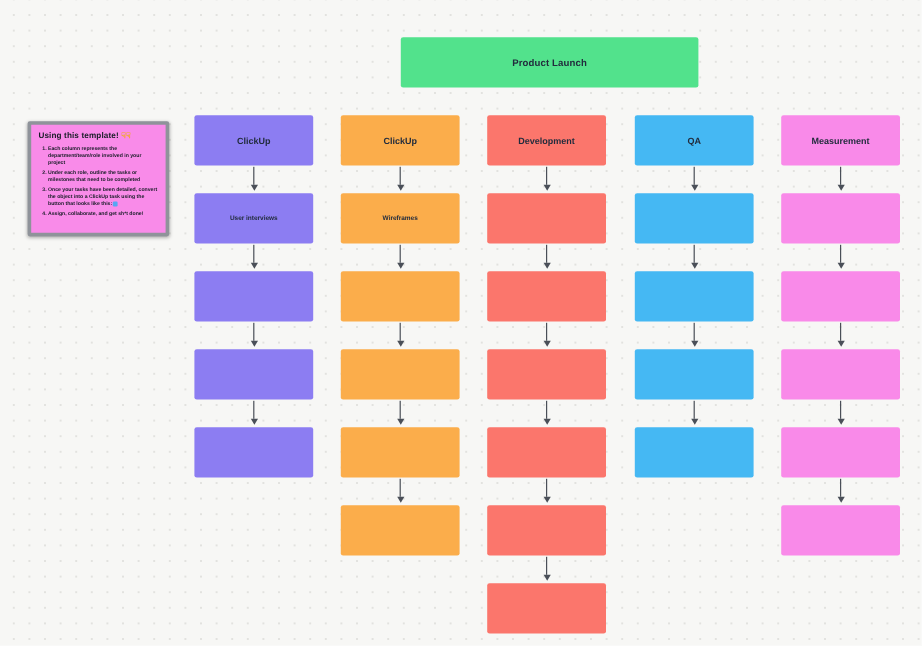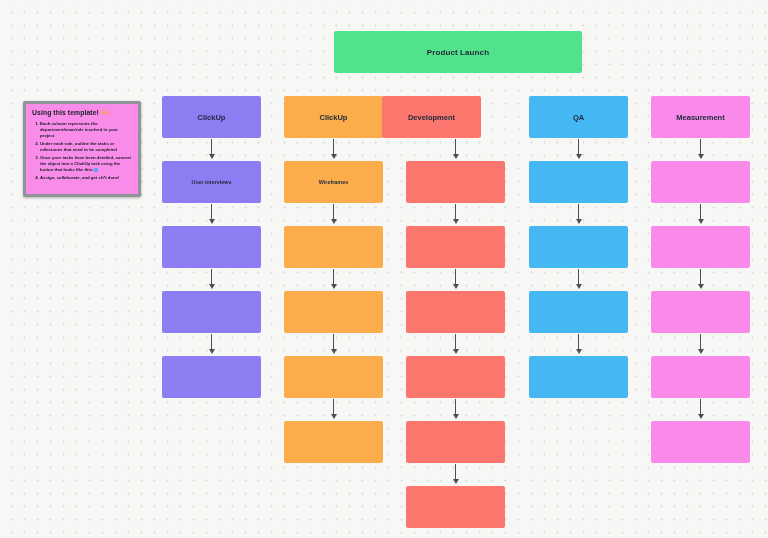--- a/index.html
+++ b/index.html
@@ -94,21 +94,21 @@
       <div class="arrow" style="left: 327.5px; top: 334px; height: 20px;">
         <div class="line" style="background: rgb(74, 79, 88);"></div>
         <div class="head" style="border-top-color: rgb(74, 79, 88);"></div>
       </div>
       <div class="box sub" style="left: 284px; top: 356px; background: rgb(251, 173, 75);"></div>
       <div class="arrow" style="left: 327.5px; top: 399px; height: 20px;">
         <div class="line" style="background: rgb(74, 79, 88);"></div>
         <div class="head" style="border-top-color: rgb(74, 79, 88);"></div>
       </div>
       <div class="box sub" style="left: 284px; top: 421px; background: rgb(251, 173, 75);"></div>
-      <div class="box header" style="left: 382px; top: 96px; background: rgb(251, 118, 108);">Development</div>
+      <div class="box header" style="left: 406px; top: 96px; background: rgb(251, 118, 108);">Development</div>
       <div class="arrow" style="left: 449.5px; top: 139px; height: 20px;">
         <div class="line" style="background: rgb(74, 79, 88);"></div>
         <div class="head" style="border-top-color: rgb(74, 79, 88);"></div>
       </div>
       <div class="box sub" style="left: 406px; top: 161px; background: rgb(251, 118, 108);"></div>
       <div class="arrow" style="left: 449.5px; top: 204px; height: 20px;">
         <div class="line" style="background: rgb(74, 79, 88);"></div>
         <div class="head" style="border-top-color: rgb(74, 79, 88);"></div>
       </div>
       <div class="box sub" style="left: 406px; top: 226px; background: rgb(251, 118, 108);"></div>

